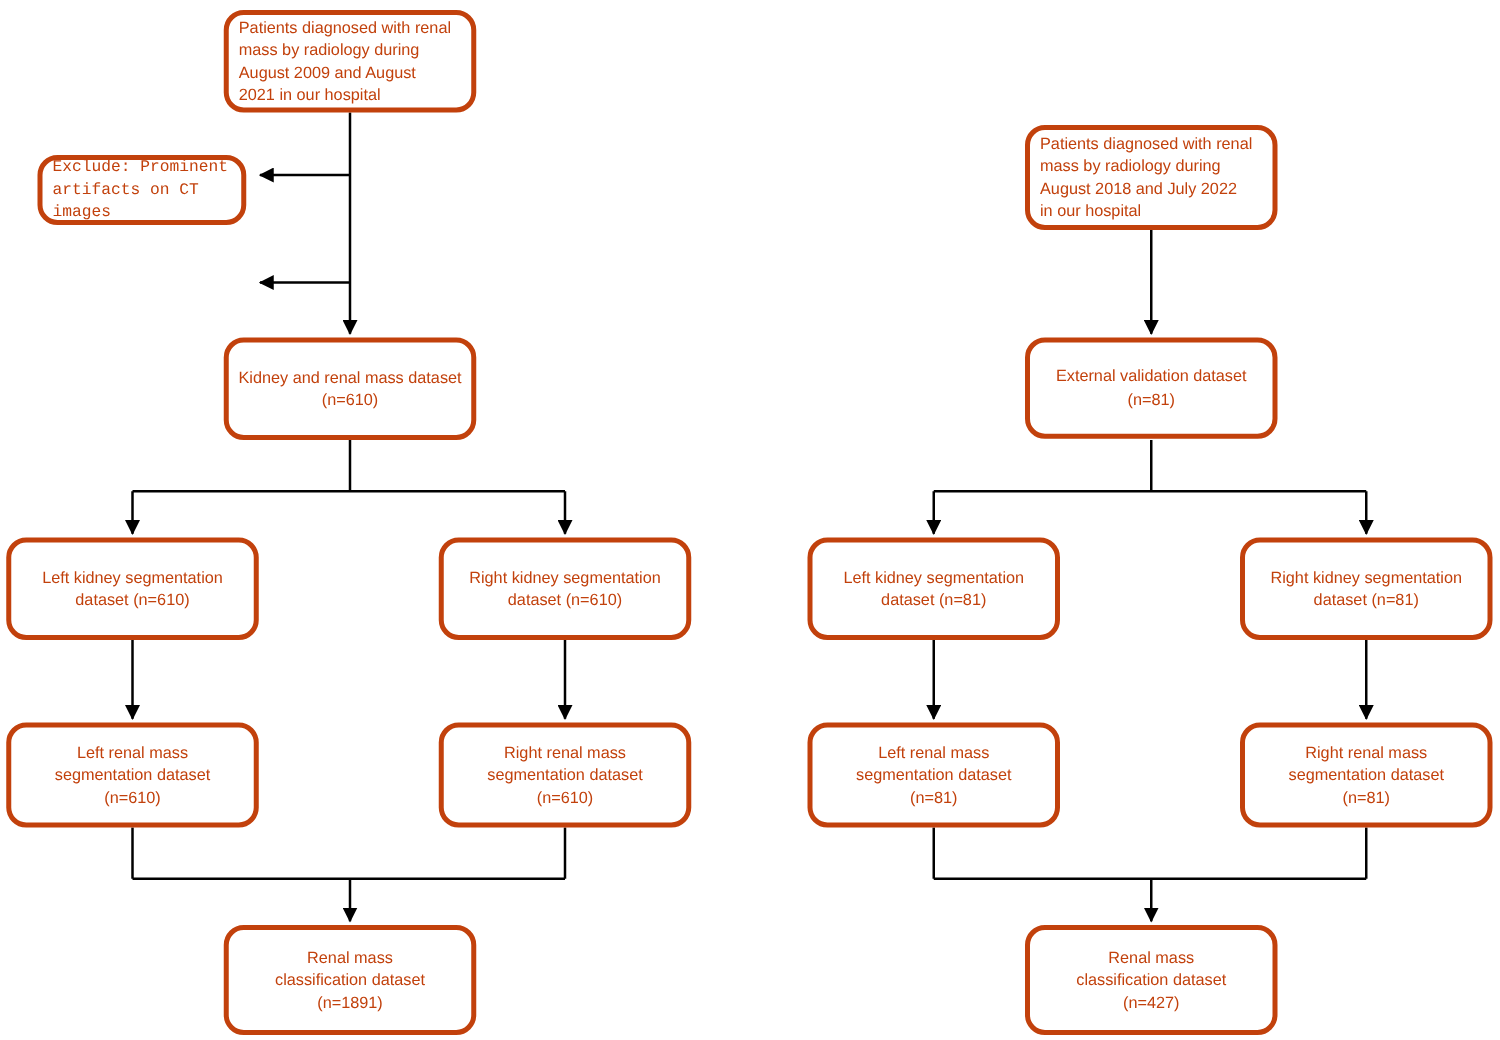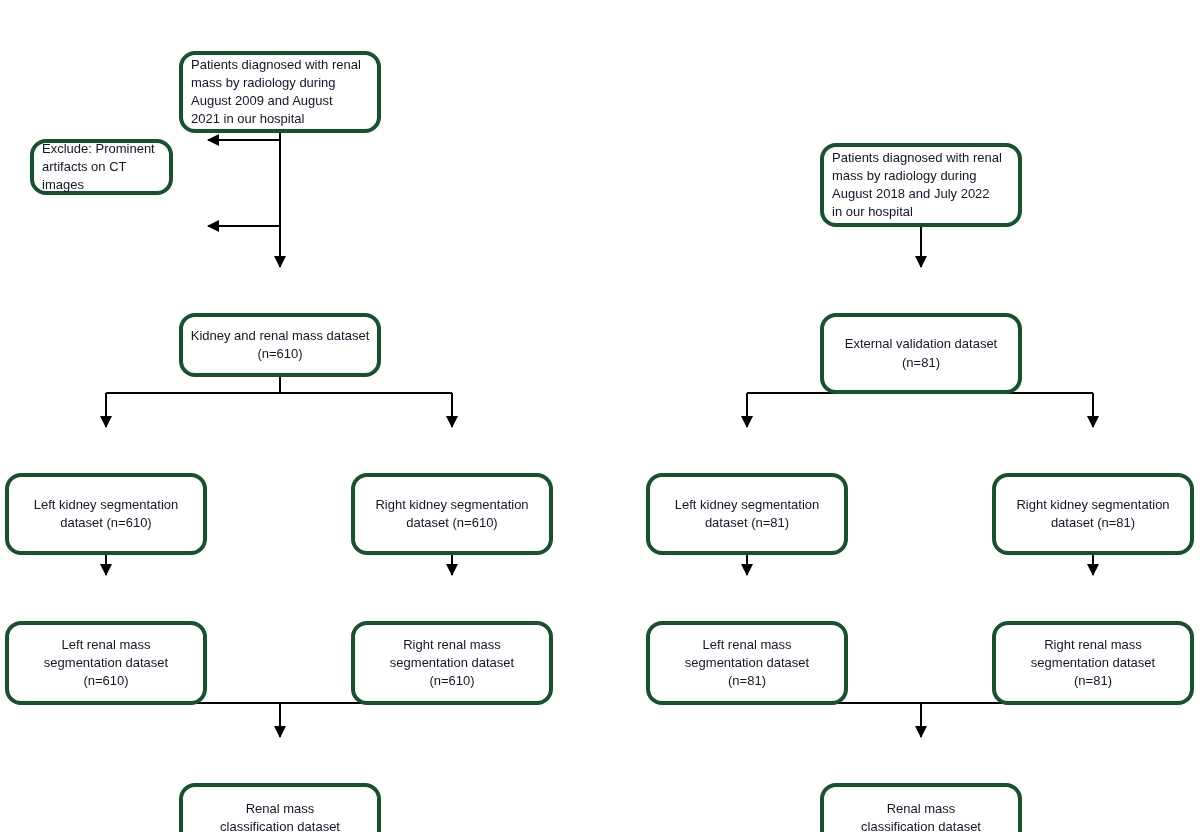--- a/index.html
+++ b/index.html
@@ -19,43 +19,42 @@
     position: absolute;
     left: 0;
     top: 0;
     width: 1200px;
     height: 832px;
   }
   .node {
     position: absolute;
     box-sizing: border-box;
     background: #ffffff;
-    border: 4px solid #14532d;
+    border: 4px solid #c2410c;
     border-radius: 16px;
     display: flex;
     align-items: center;
     justify-content: center;
     text-align: center;
     white-space: pre-line;
     font-size: 13px;
     line-height: 1.4;
-    color: #0f172a;
+    color: #c2410c;
     padding: 0 2px;
-    margin-top: 43px;
   }
   .node.align-left {
     justify-content: flex-start;
     text-align: left;
     padding: 0 8px;
   }
   
   .l-top   { left: 179px; top: 8px;   width: 202px; height: 82px; }
-  .l-ex1   { left: 30px;  top: 96px; width: 143px; height: 56px; padding: 0 6px; }
+  .l-ex1   { left: 30px;  top: 124px; width: 167px; height: 56px; padding: 0 6px; font-family: Liberation Mono, monospace; }
   .l-ex2   { left: 30px;  top: 198px; width: 173px; height: 56px; padding: 0 6px; }
-  .l-ds    { left: 179px; top: 270px; width: 202px; height: 64px; }
+  .l-ds    { left: 179px; top: 270px; width: 202px; height: 82px; }
   .l-lk    { left: 5px;   top: 430px; width: 202px; height: 82px; }
   .l-rk    { left: 351px; top: 430px; width: 202px; height: 82px; }
   .l-lrm   { left: 5px;   top: 578px; width: 202px; height: 84px; }
   .l-rrm   { left: 351px; top: 578px; width: 202px; height: 84px; }
   .l-cls   { left: 179px; top: 740px; width: 202px; height: 88px; }
   
   .r-top   { left: 820px; top: 100px; width: 202px; height: 84px; }
   .r-ds    { left: 820px; top: 270px; width: 202px; height: 81px; }
   .r-lk    { left: 646px; top: 430px; width: 202px; height: 82px; }
   .r-rk    { left: 992px; top: 430px; width: 202px; height: 82px; }

